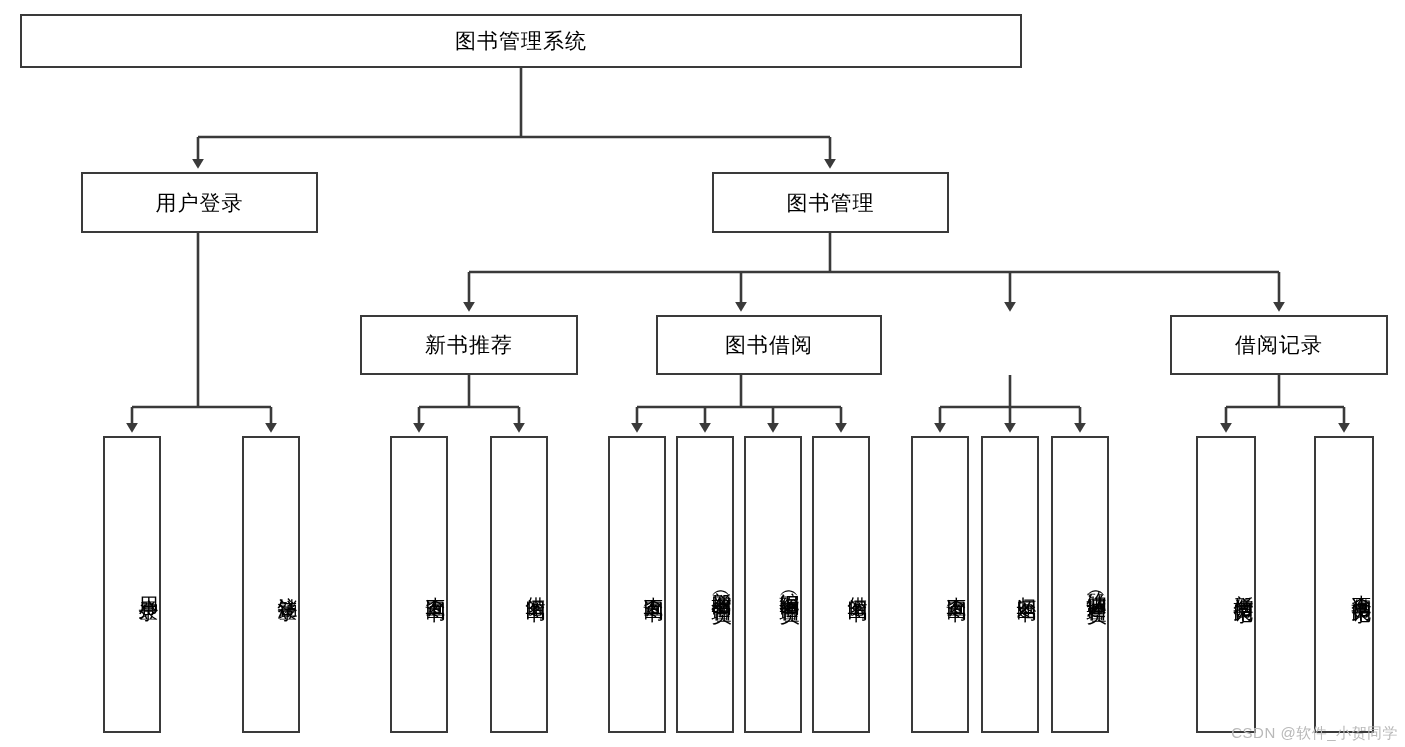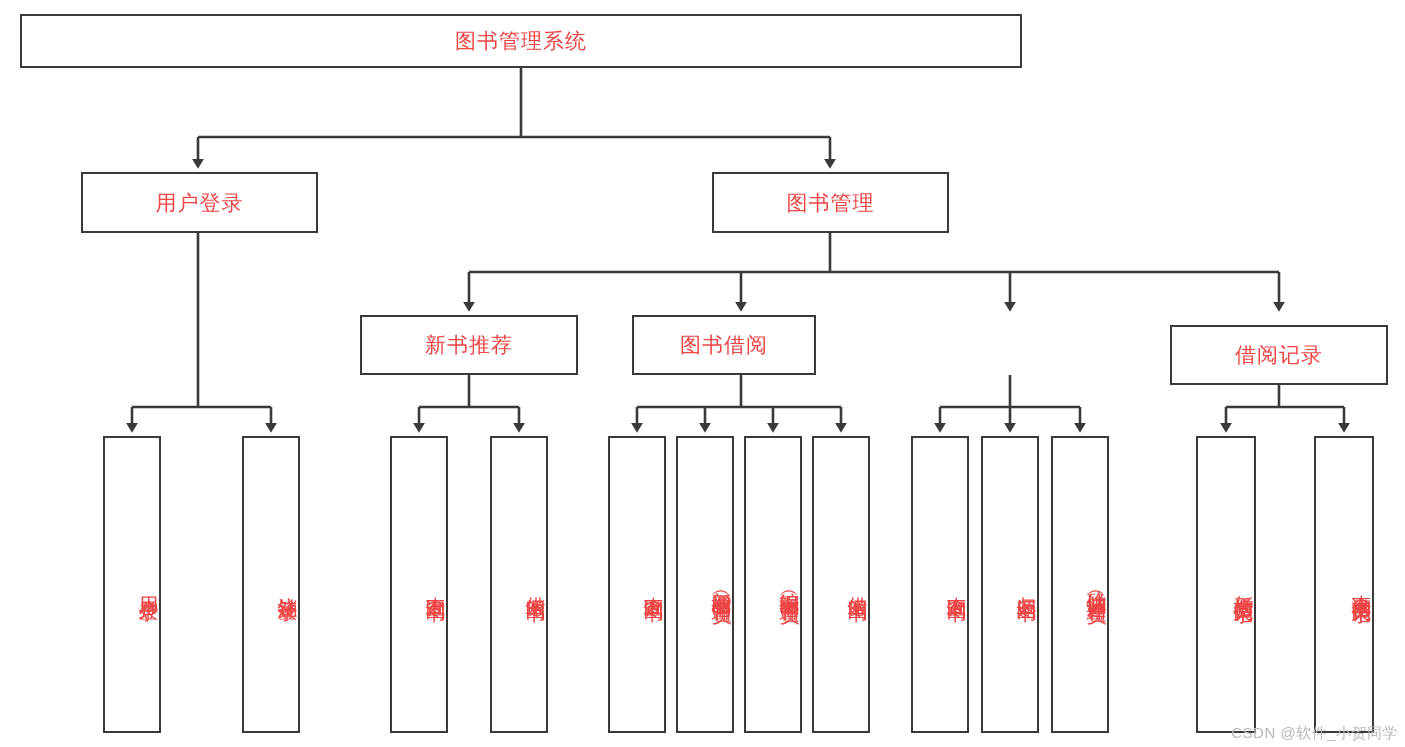--- a/index.html
+++ b/index.html
@@ -22,21 +22,21 @@
     left: 0;
     top: 0;
     width: 1405px;
     height: 747px;
   }
   .node {
     position: absolute;
     box-sizing: border-box;
     border: 2px solid #3a3a3a;
     background: #ffffff;
-    color: #ef4444;
+    color: #000000;
     display: flex;
     align-items: center;
     justify-content: center;
     text-align: center;
     z-index: 2;
   }
   .node.h {
     font-size: 21px;
     letter-spacing: 1px;
     line-height: 1.2;
@@ -128,24 +128,24 @@
   <div class="node h" style="left:81px; top:172px; width:237px; height:61px;">
     <span>用户登录</span>
   </div>
   <div class="node h" style="left:712px; top:172px; width:237px; height:61px;">
     <span>图书管理</span>
   </div>
 
   <div class="node h" style="left:360px; top:315px; width:218px; height:60px;">
     <span>新书推荐</span>
   </div>
-  <div class="node h" style="left:632px; top:315px; width:184px; height:60px;">
+  <div class="node h" style="left:656px; top:315px; width:226px; height:60px;">
     <span>图书借阅</span>
   </div>
-  <div class="node h" style="left:1170px; top:315px; width:218px; height:60px;margin-top:10px;">
+  <div class="node h" style="left:1170px; top:315px; width:218px; height:60px;">
     <span>借阅记录</span>
   </div>
 
   <div class="node v" style="left:103px; top:436px; width:58px; height:297px;">
     <span class="vtext">用户登录</span>
   </div>
   <div class="node v" style="left:242px; top:436px; width:58px; height:297px;">
     <span class="vtext">注销登录</span>
   </div>
 

